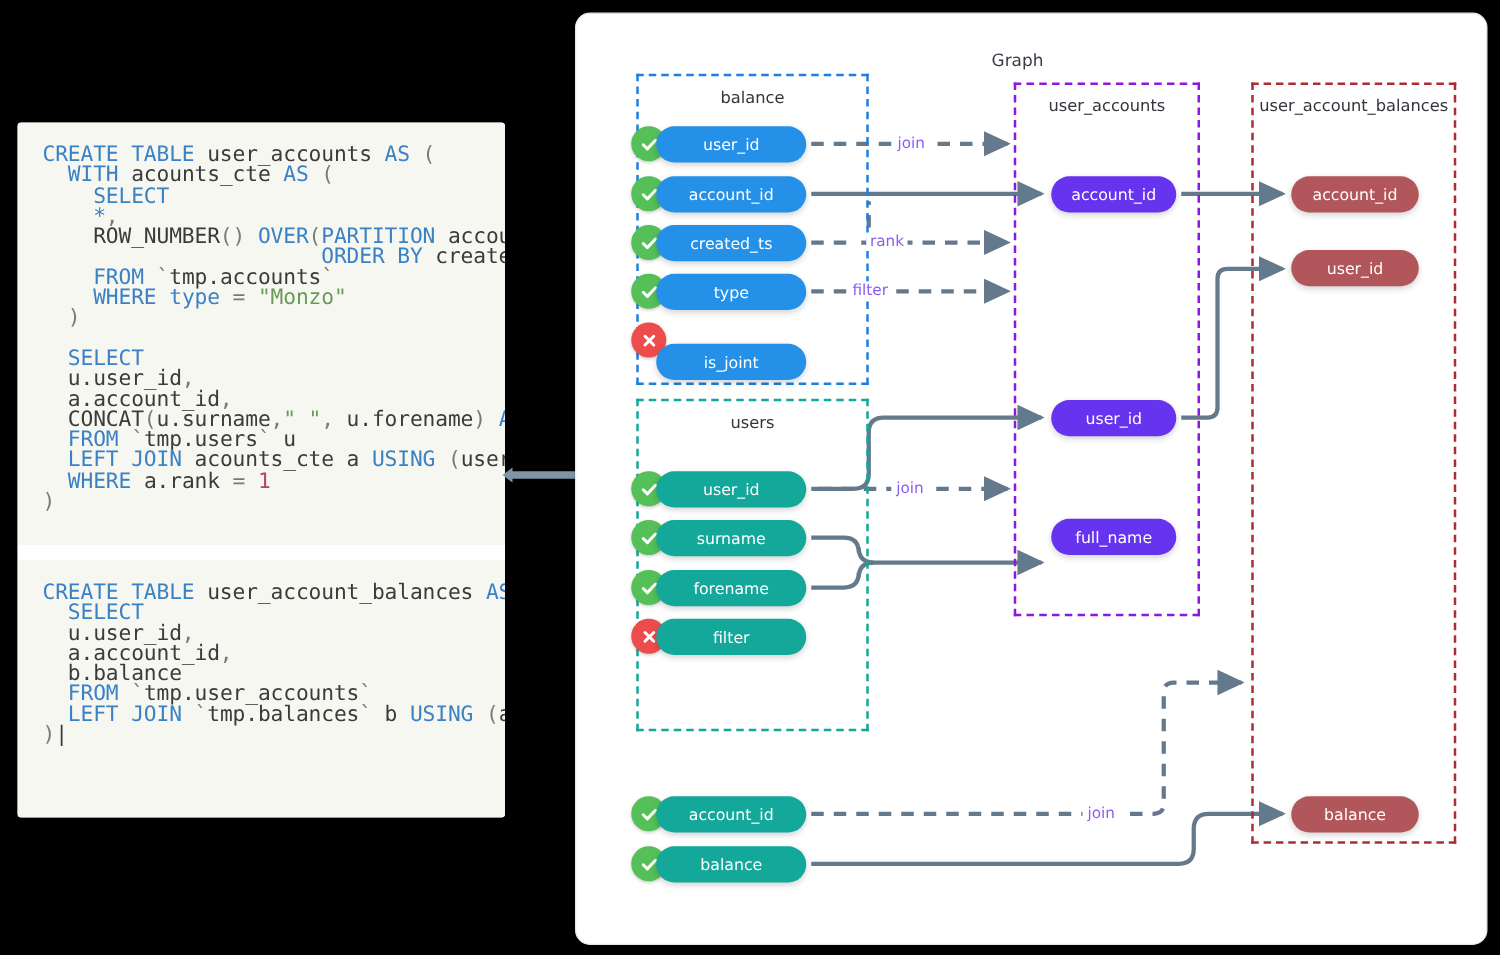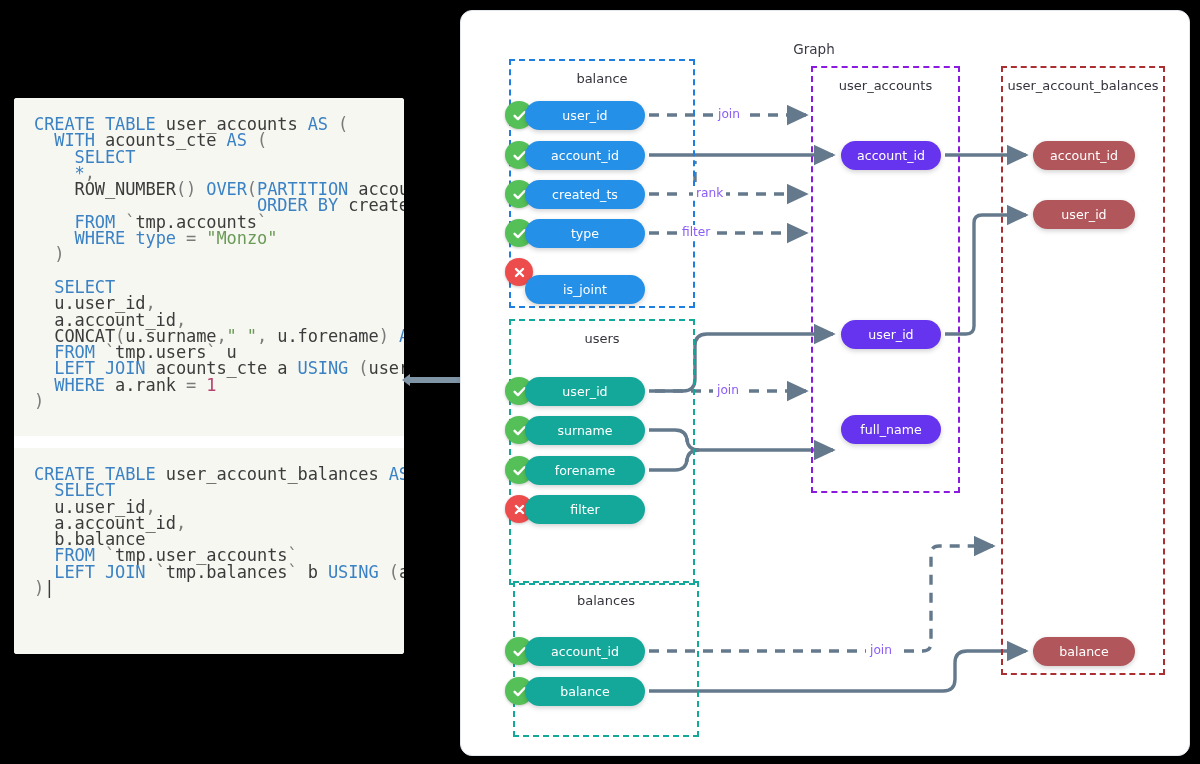--- a/index.html
+++ b/index.html
@@ -220,23 +220,20 @@
         <path d="M188,680 L482,680 Q494,680 494,668 L494,652 Q494,640 506,640 L565,640" marker-end="url(#ah)"></path>
       </g>
     </svg>
 
     <div class="group-box" id="box-accounts">
       <div class="group-label">balance</div>
     </div>
     <div class="group-box" id="box-users">
       <div class="group-label">users</div>
     </div>
-    <div class="group-box" id="box-balances">
-      <div class="group-label">balances</div>
-    </div>
     <div class="group-box" id="box-user-accounts">
       <div class="group-label">user_accounts</div>
     </div>
     <div class="group-box" id="box-uab">
       <div class="group-label">user_account_balances</div>
     </div>
 
     <div class="badge ok" style="top:90px">
       <svg width="17" height="17" viewBox="0 0 17 17">
           <path d="M3.6,8.8 L6.9,12.1 L13.4,5.2" stroke="#fff" stroke-width="2.4" fill="none" stroke-linecap="round" stroke-linejoin="round"></path>

